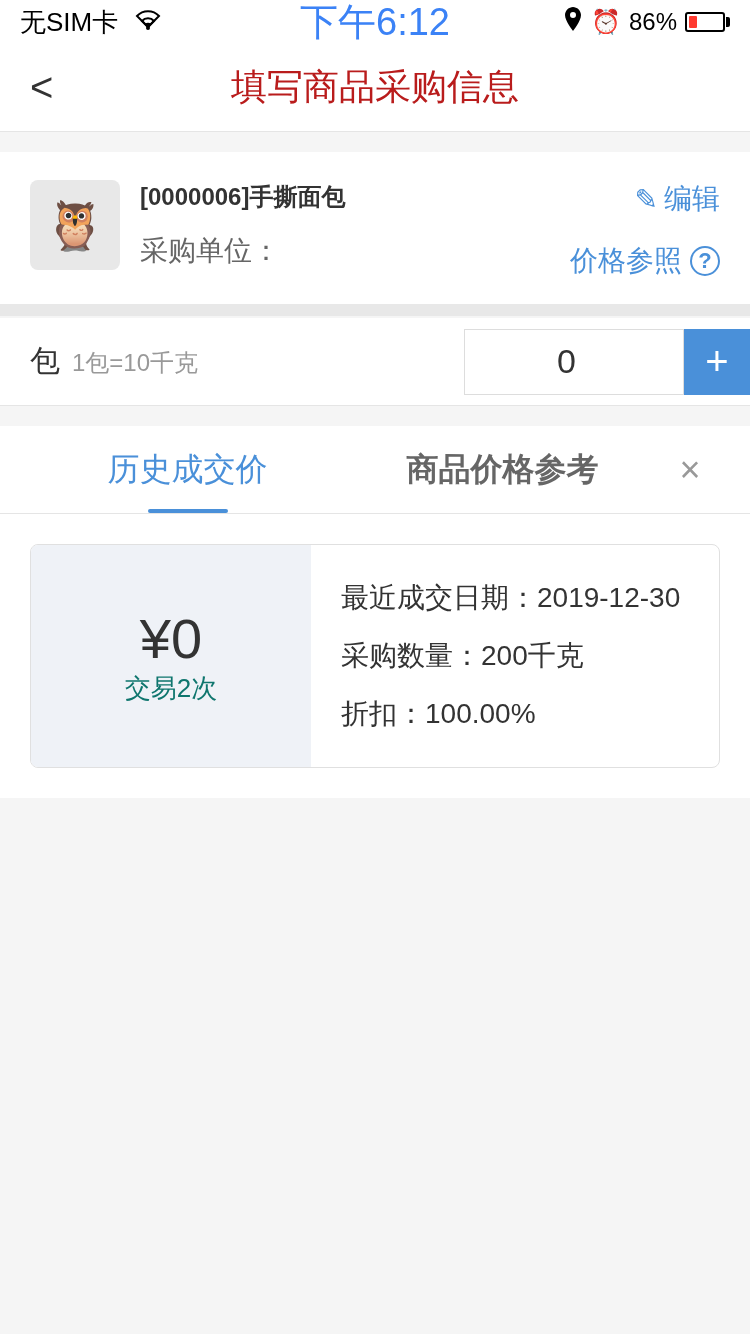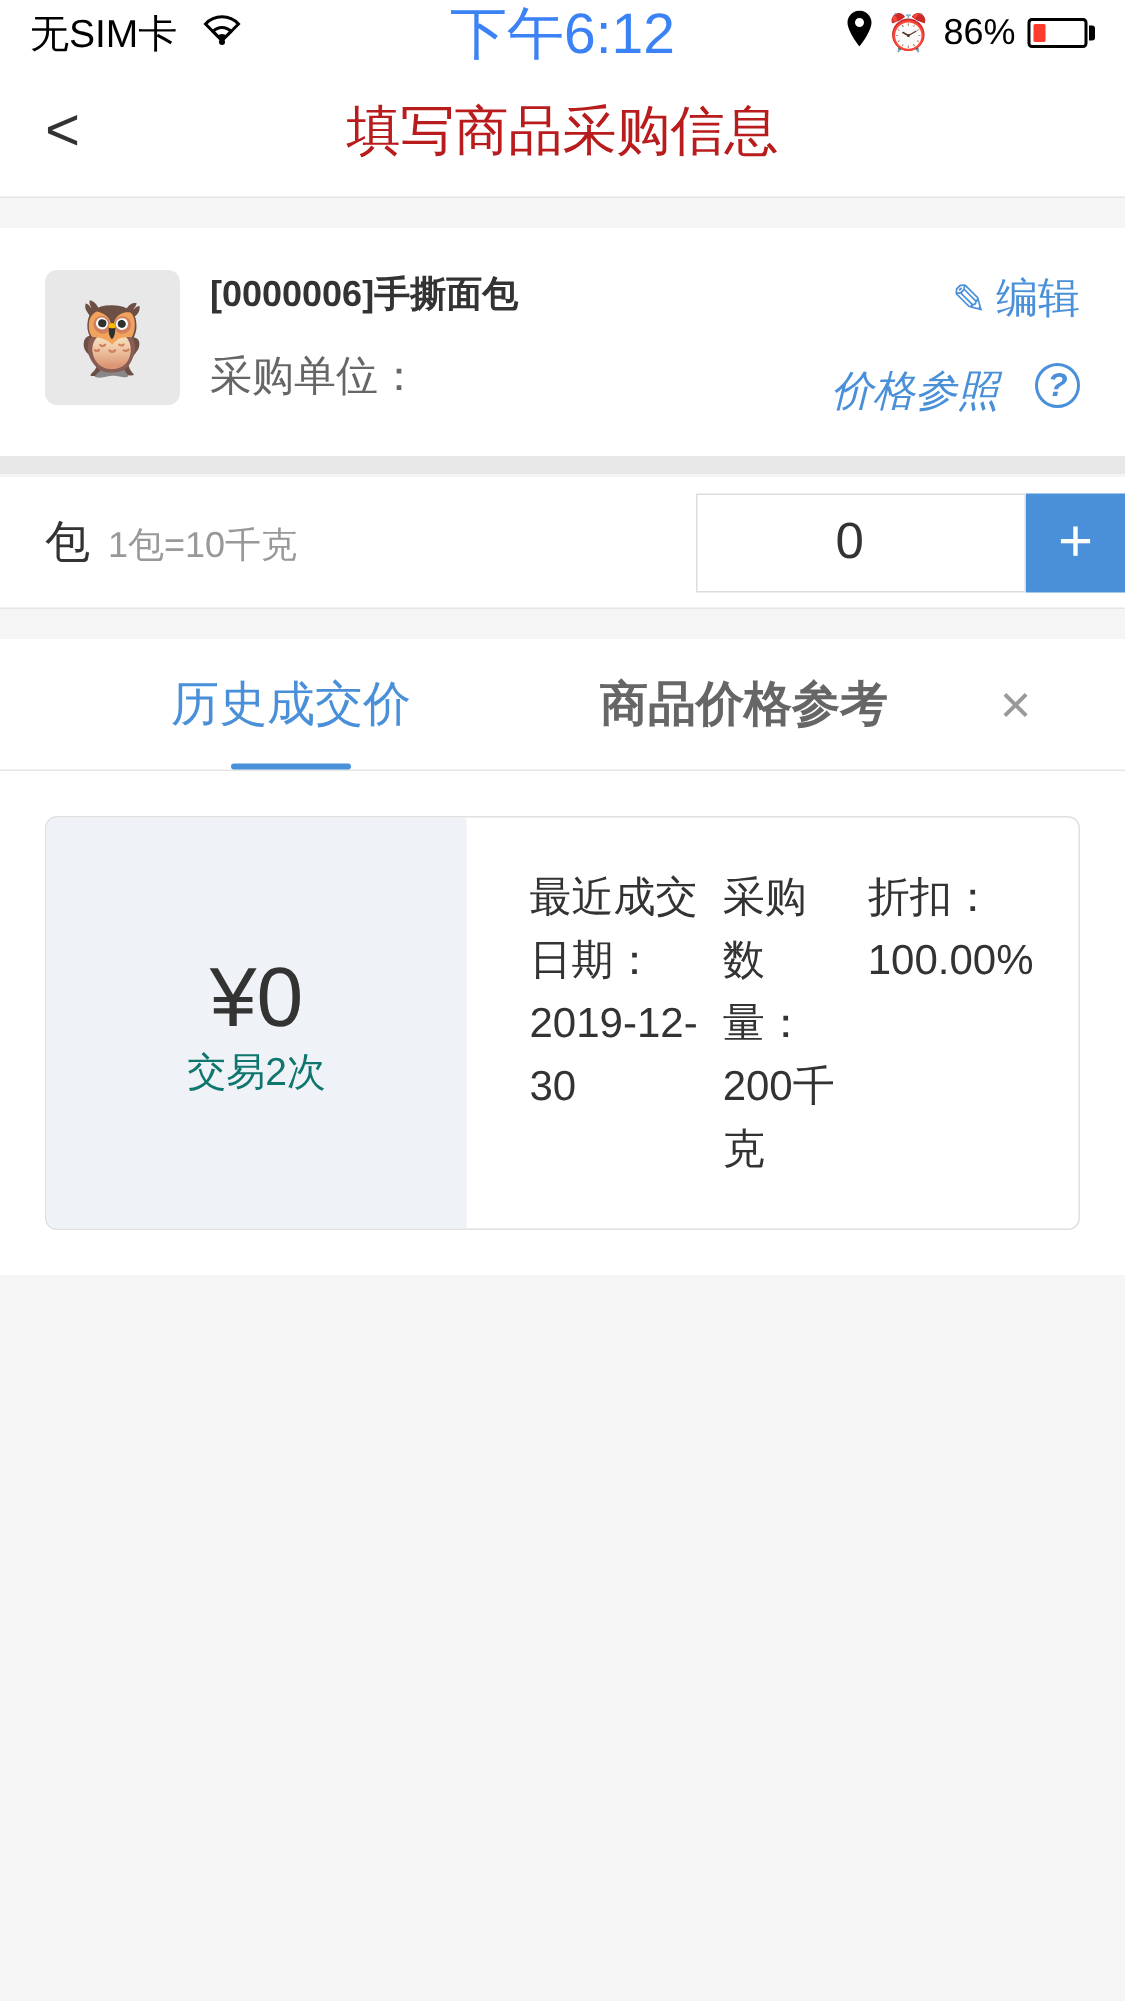--- a/index.html
+++ b/index.html
@@ -169,28 +169,27 @@
       display: flex;
       align-items: center;
       gap: 6px;
       font-size: 28px;
       color: #4a90d9;
       cursor: pointer;
       white-space: nowrap;
     }
     .price-ref {
       display: flex;
-      align-items: flex-start;
-      gap: 24px;
+      align-items: center;
+      gap: 8px;
       font-size: 28px;
       color: #4a90d9;
       cursor: pointer;
       margin-top: 4px;
       align-self: flex-end;
-      font-style: italic;
     }
     .price-ref-help {
       width: 30px;
       height: 30px;
       border: 2px solid #4a90d9;
       border-radius: 50%;
       display: flex;
       align-items: center;
       justify-content: center;
       font-size: 22px;
@@ -259,21 +258,21 @@
     
     .tab-section {
       background: #fff;
       margin-top: 20px;
     }
     .tab-bar {
       display: flex;
       align-items: center;
       border-bottom: 1px solid #e5e5e5;
       height: 88px;
-      padding: 0 43px;
+      padding: 0 30px;
     }
     .tab-item {
       flex: 1;
       display: flex;
       flex-direction: column;
       align-items: center;
       justify-content: center;
       height: 100%;
       font-size: 32px;
       cursor: pointer;
@@ -331,23 +330,23 @@
     }
     .price-trades {
       font-size: 26px;
       color: #0f766e;
       margin-top: 0;
     }
     .price-right-panel {
       flex: 1;
       padding: 32px 30px;
       display: flex;
+      flex-direction: column;
       gap: 16px;
       justify-content: center;
-      margin-left: 12px;
     }
     .price-detail-row {
       font-size: 28px;
       color: #333;
       line-height: 1.5;
     }
 
     
     .bottom-area {
       background: #f5f5f5;

